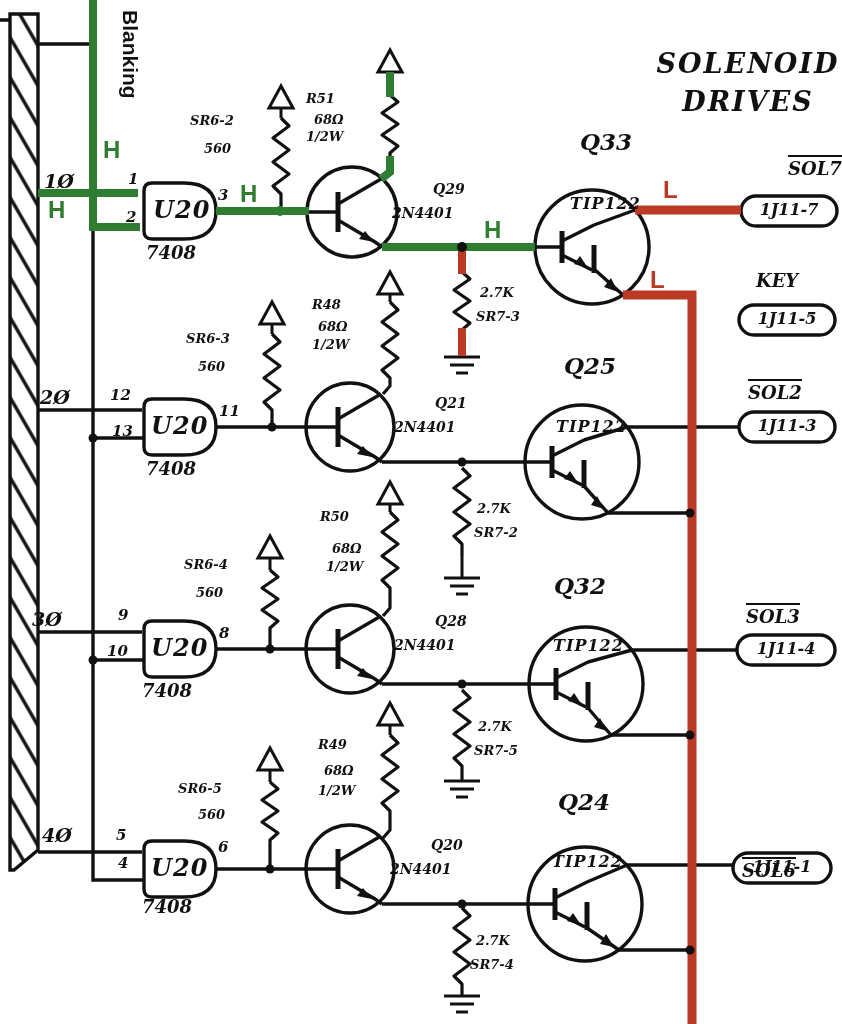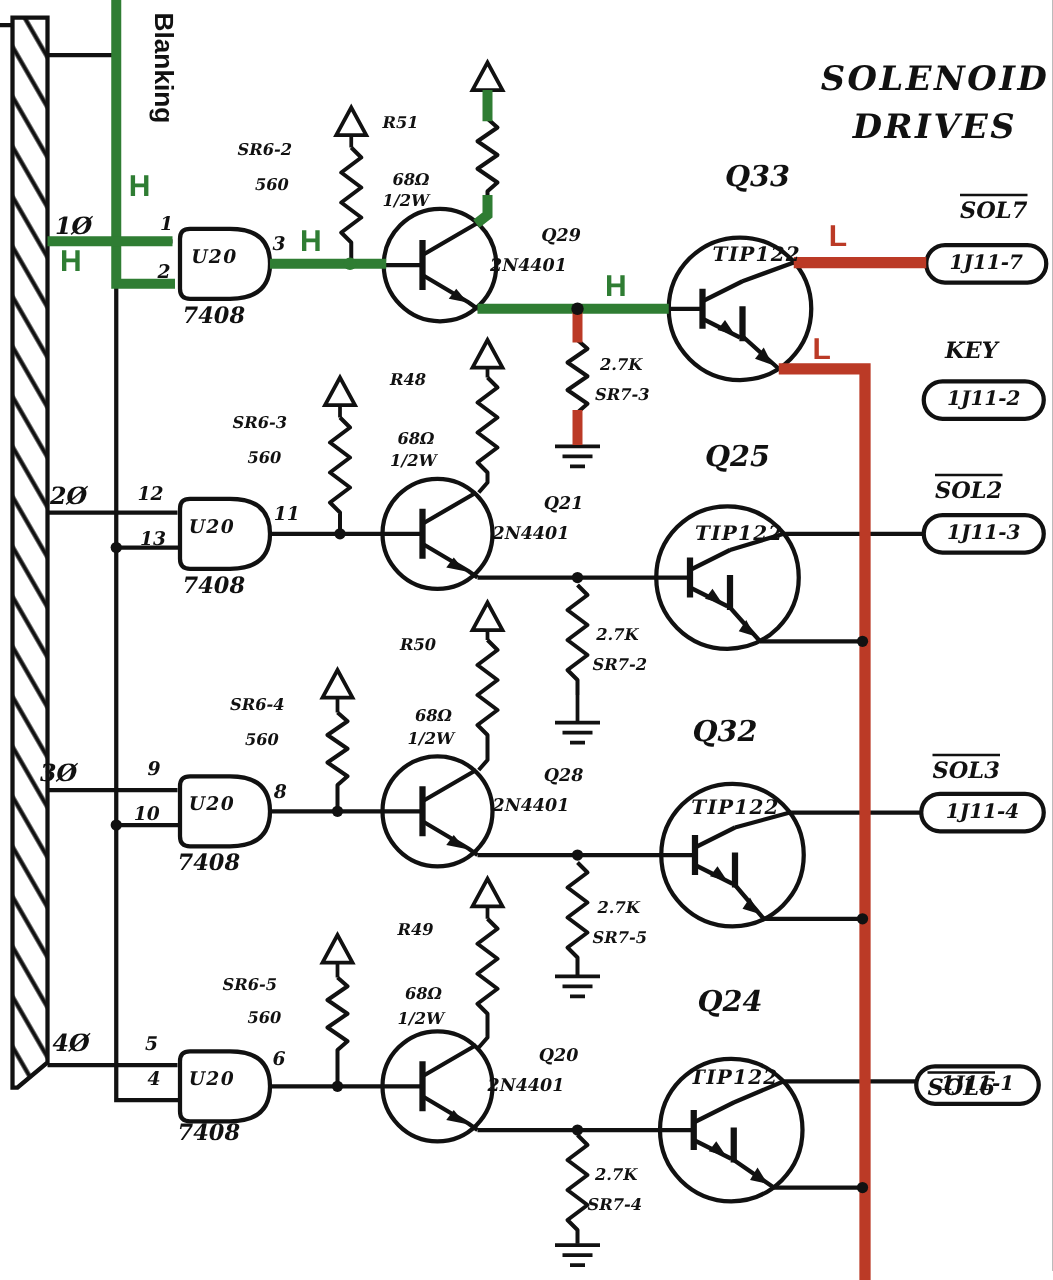--- a/index.html
+++ b/index.html
@@ -6,24 +6,24 @@
   #screen{position:relative;width:842px;height:1024px;background:#ffffff;overflow:hidden;
           font-family:"DejaVu Serif",serif;}
   svg{position:absolute;left:0;top:0;}
   .lb{position:absolute;white-space:nowrap;color:#111;line-height:1;}
   .hw{font-family:"DejaVu Serif",serif;font-style:italic;font-weight:bold;}
   .an{font-family:"Liberation Sans",sans-serif;font-weight:bold;font-style:normal;}
   .green{color:#2f7d33;}
   .red{color:#bb3a26;}
   .pin{font-size:15px;}
   .phase{font-size:19px;}
-  .chip{font-size:15px;letter-spacing:1px;}
+  .chip{font-size:24px;letter-spacing:1px;}
   .part{font-size:18px;}
   .rref{font-size:13px;}
-  .rsm{font-size:13px;margin-top:25px;}
+  .rsm{font-size:13px;}
   .qref{font-size:14px;margin-left:35px;}
   .qpart{font-size:14px;}
   .qbig{font-size:23px;}
   .qbpart{font-size:16px;letter-spacing:1px;margin-top:36px;}
   .sol{font-size:18px;}
   .sol span{border-top:2.5px solid #111;padding-top:1px;}
   .cap{font-size:16px;text-align:center;}
   .hl{font-size:24px;}
   .ttl{font-size:27px;letter-spacing:2px;text-align:center;width:200px;}
   .blank{font-size:21px;transform:rotate(90deg);transform-origin:0 0;}
@@ -310,24 +310,24 @@
 
 <div class="lb hw rref" style="left:480px;top:286px">2.7K</div>
 <div class="lb hw rref" style="left:476px;top:310px">SR7-3</div>
 <div class="lb hw rref" style="left:477px;top:502px">2.7K</div>
 <div class="lb hw rref" style="left:474px;top:526px">SR7-2</div>
 <div class="lb hw rref" style="left:478px;top:720px">2.7K</div>
 <div class="lb hw rref" style="left:474px;top:744px">SR7-5</div>
 <div class="lb hw rref" style="left:476px;top:934px">2.7K</div>
 <div class="lb hw rref" style="left:470px;top:958px">SR7-4</div>
 
-<div class="lb hw sol" style="left:768px;top:160px"><span>SOL7</span></div>
+<div class="lb hw sol" style="left:788px;top:160px"><span>SOL7</span></div>
 <div class="lb hw cap" style="left:741px;top:202px;width:96px">1J11-7</div>
 <div class="lb hw sol" style="left:756px;top:272px">KEY</div>
-<div class="lb hw cap" style="left:739px;top:311px;width:96px">1J11-2</div>
+<div class="lb hw cap" style="left:739px;top:311px;width:96px">1J11-5</div>
 <div class="lb hw sol" style="left:748px;top:384px"><span>SOL2</span></div>
 <div class="lb hw cap" style="left:739px;top:418px;width:96px">1J11-3</div>
 <div class="lb hw sol" style="left:746px;top:608px"><span>SOL3</span></div>
 <div class="lb hw cap" style="left:737px;top:641px;width:98px">1J11-4</div>
 <div class="lb hw sol" style="left:742px;top:862px"><span>SOL6</span></div>
 <div class="lb hw cap" style="left:733px;top:859px;width:98px">1J11-1</div>
 
 </div>
 
 </body></html>

